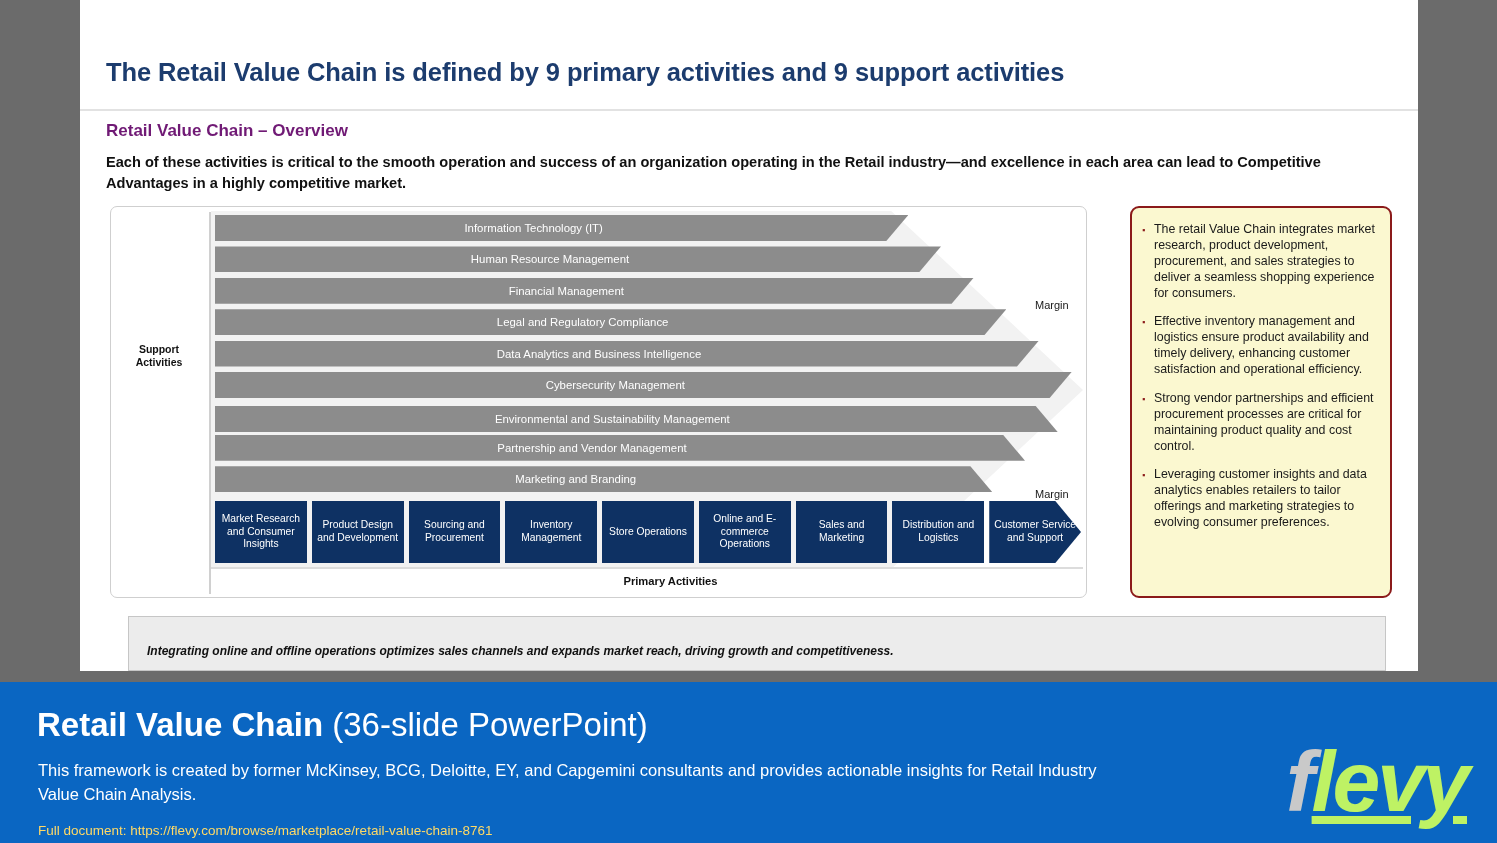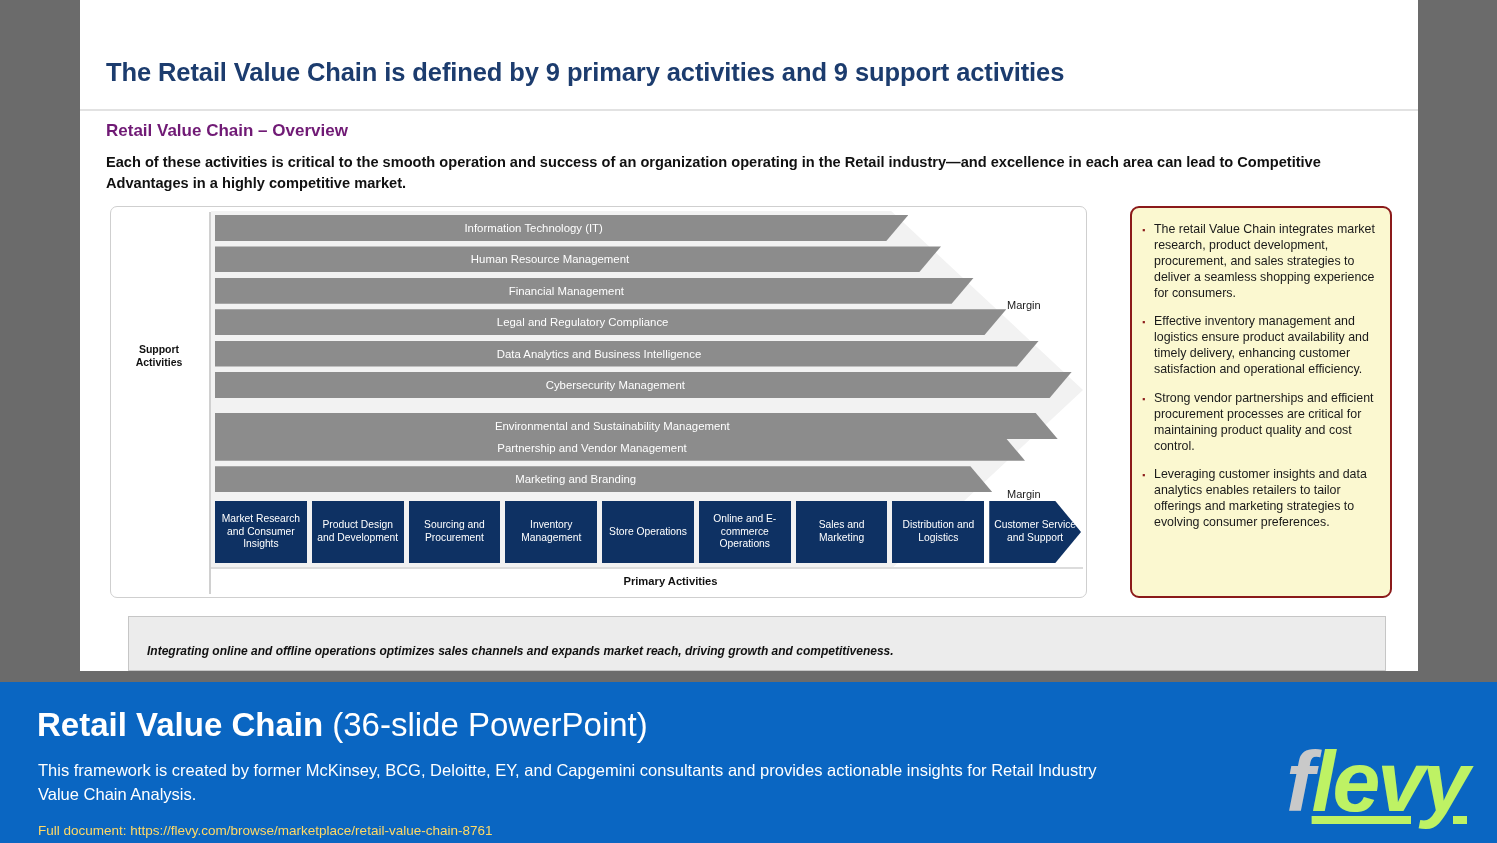--- a/index.html
+++ b/index.html
@@ -66,21 +66,21 @@
     position: absolute; left: 0; height: 26px;
     background: #8c8c8c;
     display: flex; align-items: center; justify-content: center;
   }
   .bar span {
     font-size: 11.4px; color: #ffffff; white-space: nowrap;
     transform: translateX(-28px);
   }
 
   .margin-lbl {
-    position: absolute; font-size: 11px; color: #1a1a1a;
+    position: absolute; font-size: 11px; color: #1a1a1a; margin-left: 28px;
   }
   .margin-top { left: 896px; top: 92px; }
   .margin-bot { left: 896px; top: 281px; }
 
   
   .primaries {
     position: absolute; left: 104px; top: 294px; width: 866px; height: 62px;
     display: flex; gap: 5px;
   }
   .pbox {
@@ -205,21 +205,21 @@
           </div>
           <div class="bar" style="top: 94.2px; width: 791.316px; clip-path: polygon(0px 0px, 100% 0px, 97.2198% 100%, 0px 100%);">
             <span>Legal and Regulatory Compliance</span>
           </div>
           <div class="bar" style="top: 125.6px; width: 823.977px; clip-path: polygon(0px 0px, 100% 0px, 97.33% 100%, 0px 100%);">
             <span>Data Analytics and Business Intelligence</span>
           </div>
           <div class="bar" style="top: 157px; width: 856.638px; clip-path: polygon(0px 0px, 100% 0px, 97.4318% 100%, 0px 100%);">
             <span>Cybersecurity Management</span>
           </div>
-          <div class="bar" style="top: 198px; width: 842.7px; clip-path: polygon(0px 0px, 97.3893% 0px, 100% 100%, 0px 100%); padding-left: 8px;">
+          <div class="bar" style="top: 191px; width: 842.7px; clip-path: polygon(0px 0px, 97.3893% 0px, 100% 100%, 0px 100%); padding-left: 8px;">
             <span>Environmental and Sustainability Management</span>
           </div>
           <div class="bar" style="top: 219.8px; width: 810.039px; clip-path: polygon(0px 0px, 97.2841% 0px, 100% 100%, 0px 100%);">
             <span>Partnership and Vendor Management</span>
           </div>
           <div class="bar" style="top: 251.2px; width: 777.378px; clip-path: polygon(0px 0px, 97.17% 0px, 100% 100%, 0px 100%);">
             <span>Marketing and Branding</span>
           </div>
         </div>
 

